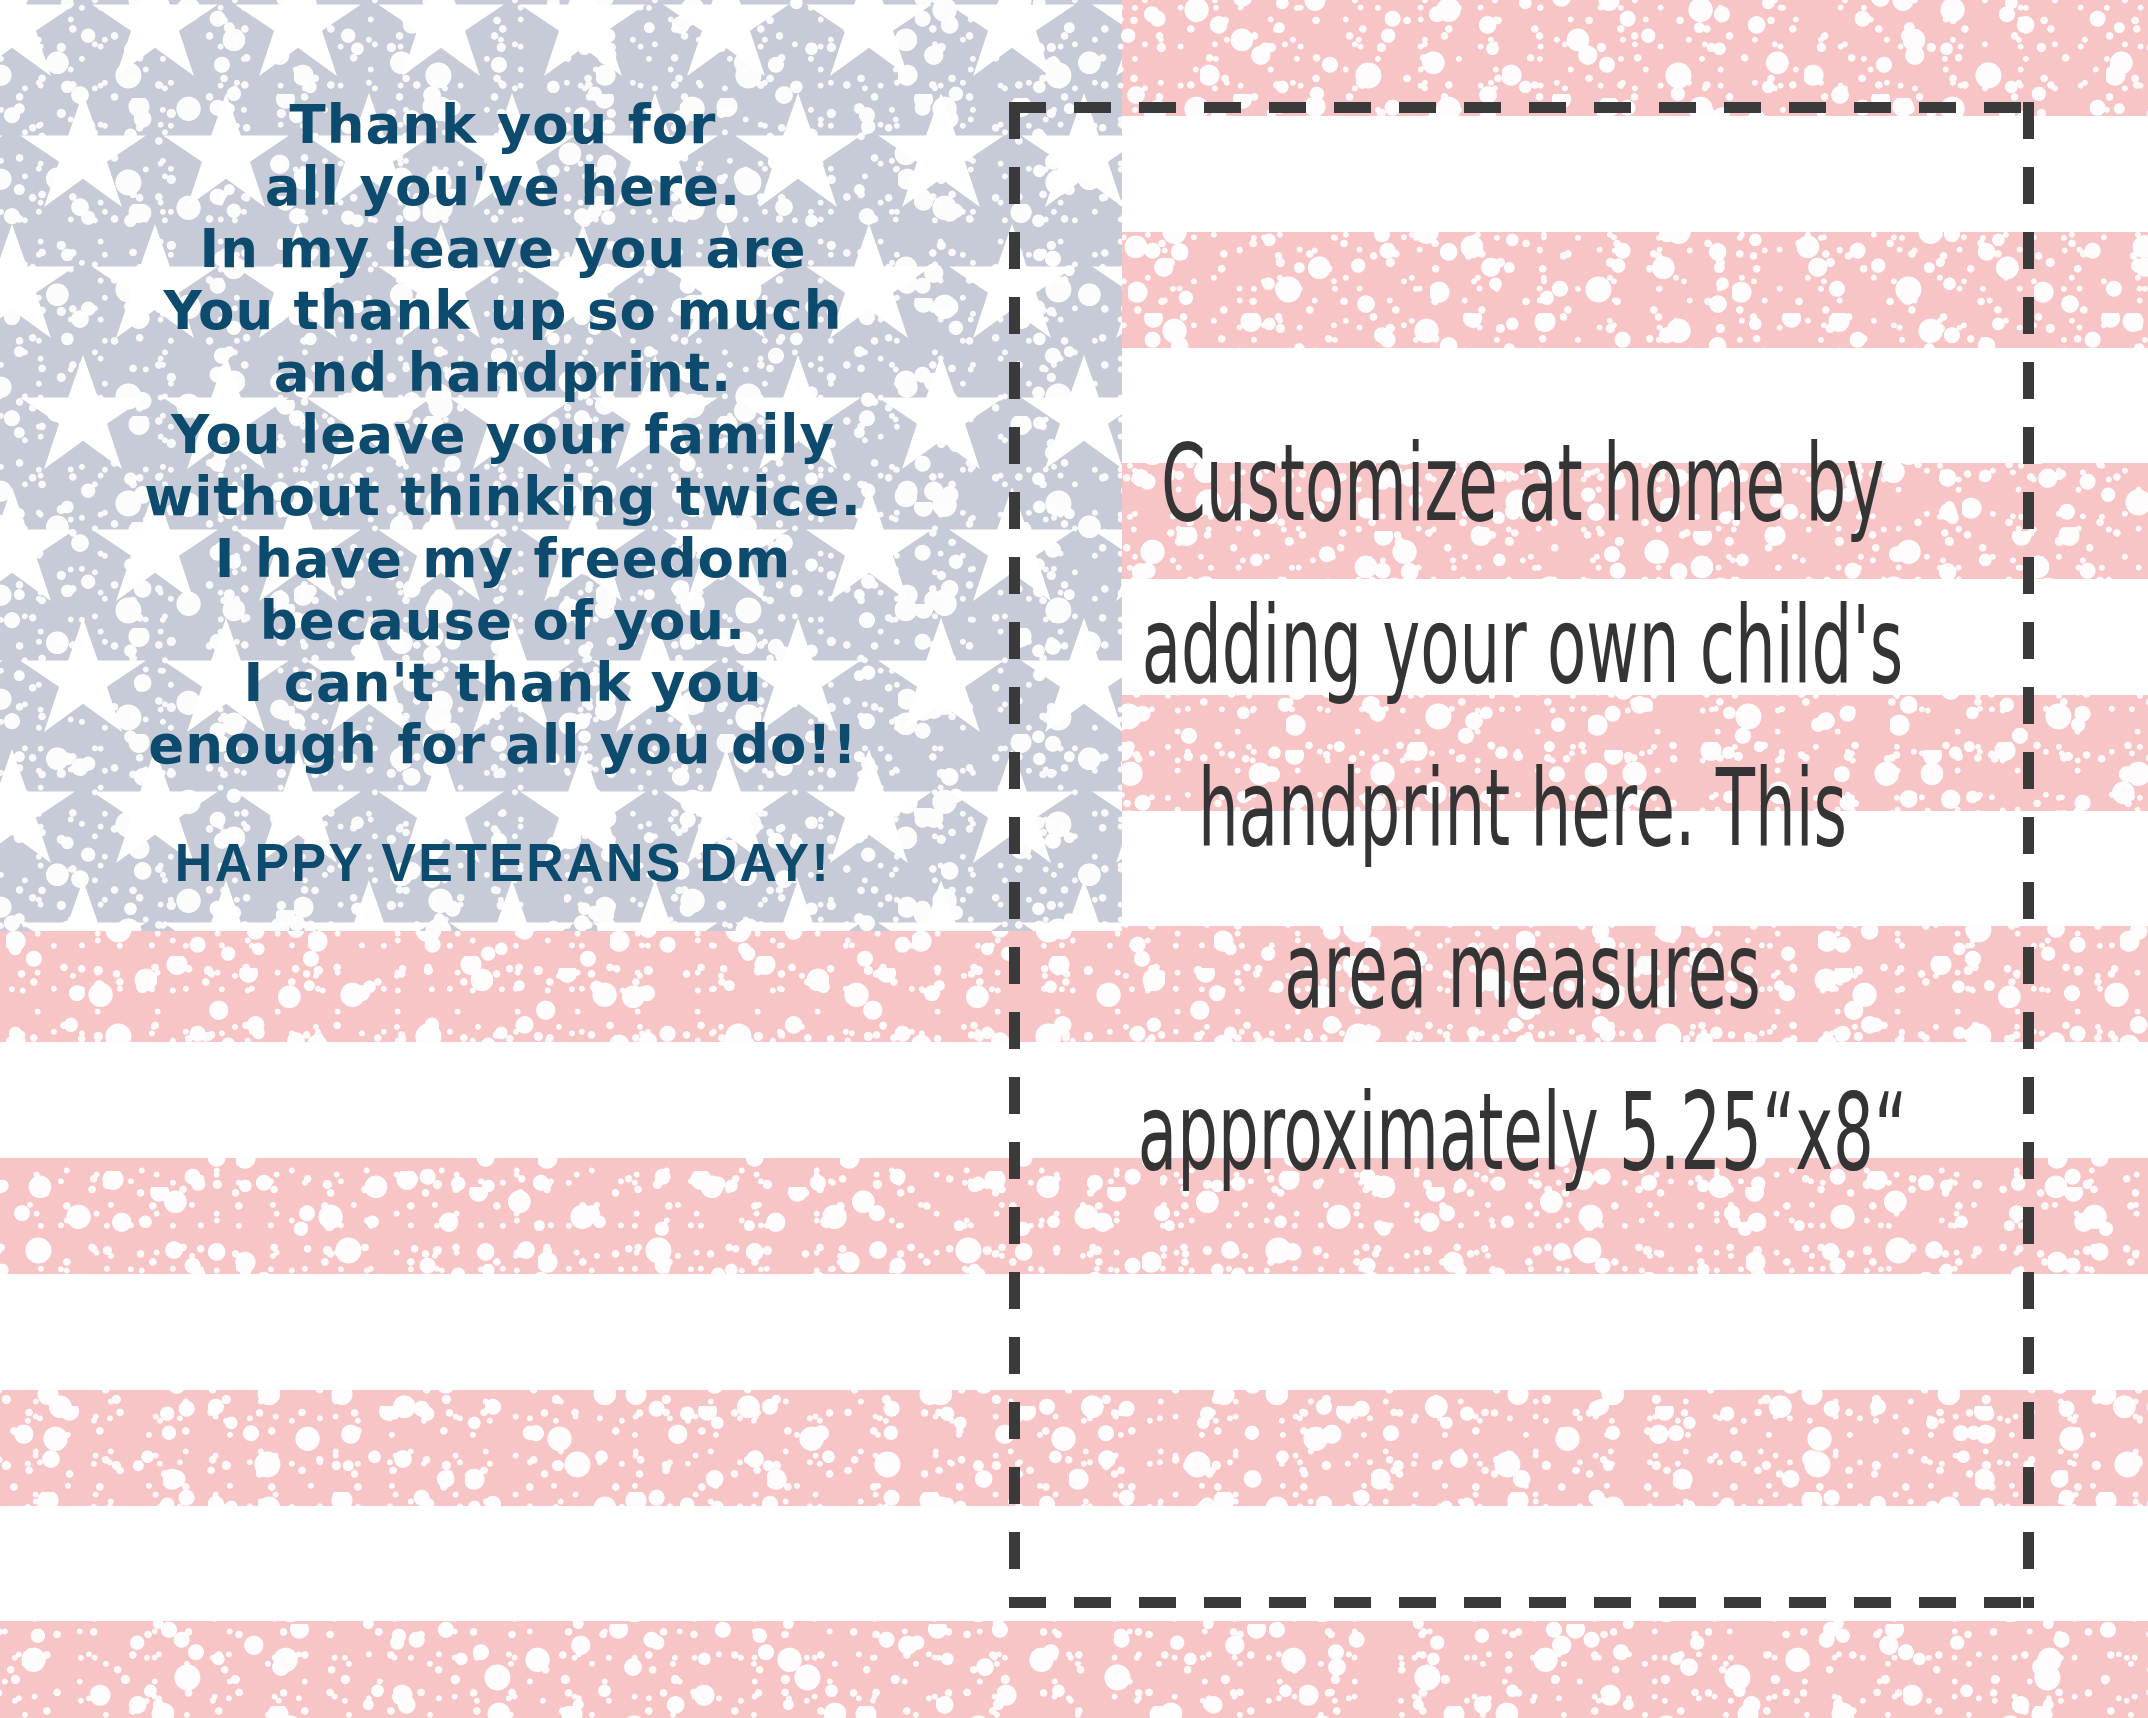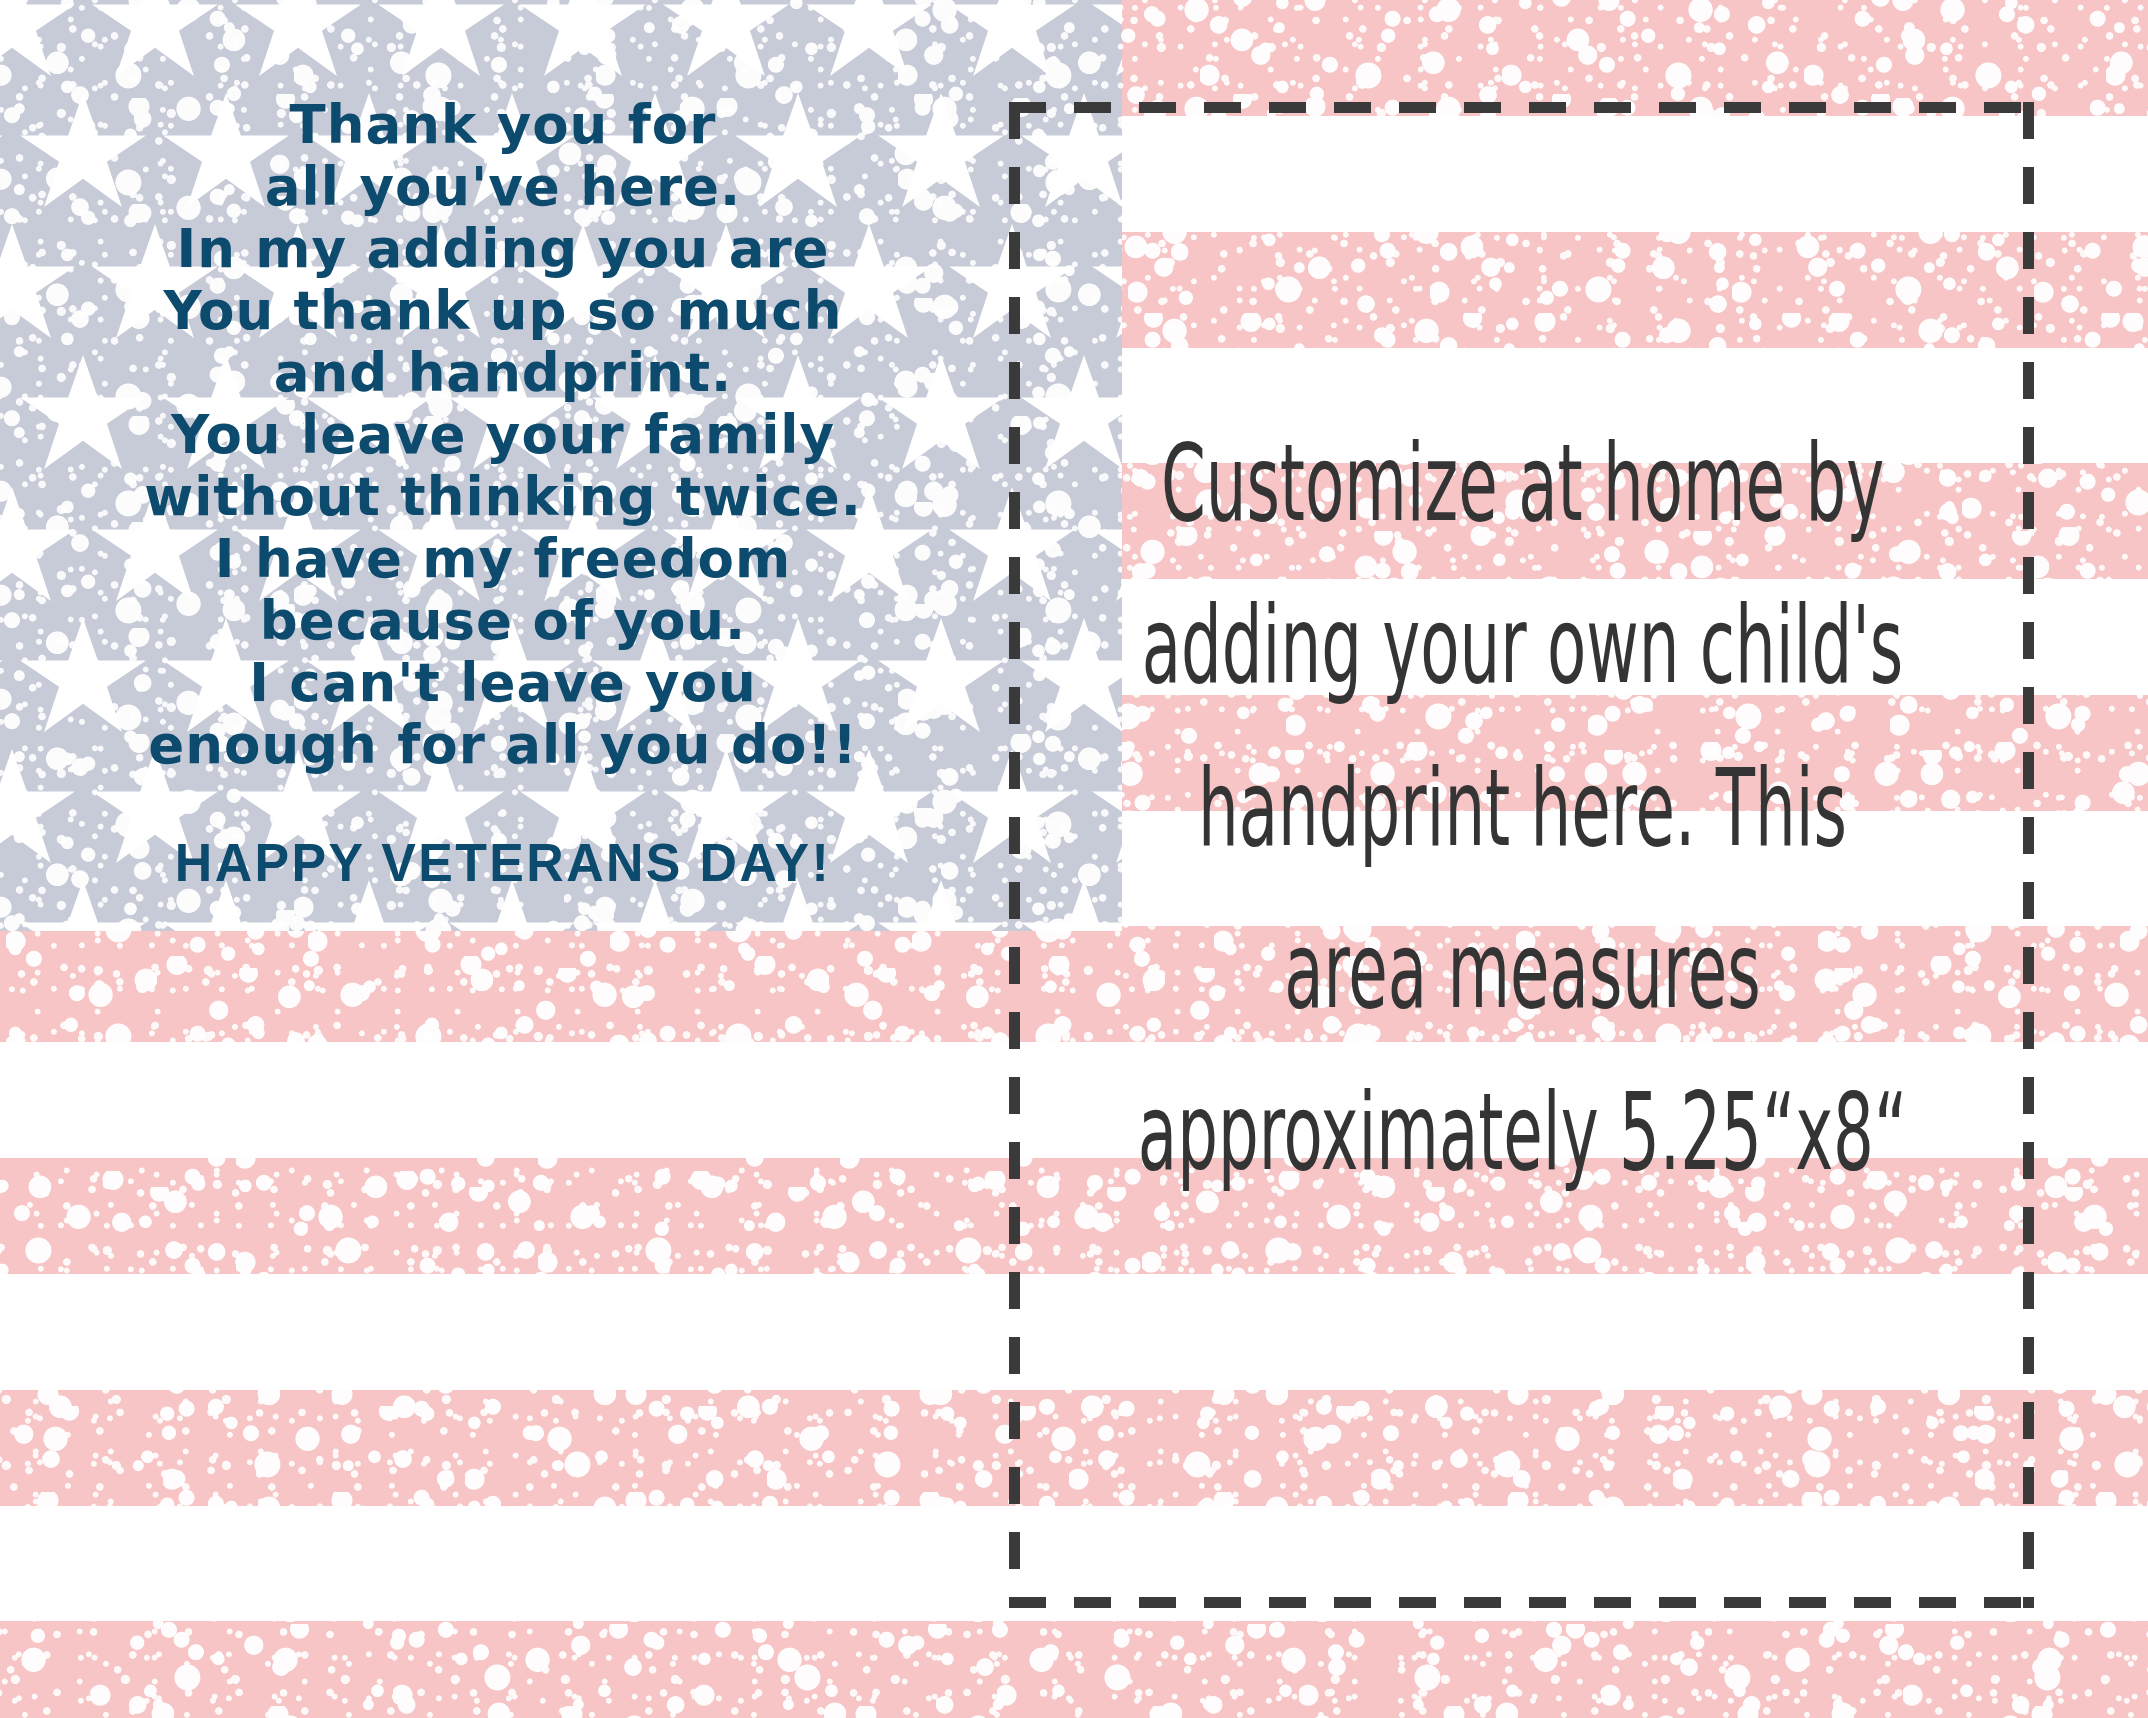--- a/index.html
+++ b/index.html
@@ -305,28 +305,28 @@
         <div class="star" style="left: 878px; top: 880px;"></div>
         <div class="star" style="left: 1021px; top: 880px;"></div>
       </div>
     <div class="grunge"></div>
     <div class="grunge fine"></div>
   </div>
 
   <div id="poem">
     <div class="line">Thank you for</div>
     <div class="line">all you've here.</div>
-    <div class="line">In my adding you are</div>
+    <div class="line">In my leave you are</div>
     <div class="line">You thank up so much</div>
     <div class="line">and handprint.</div>
     <div class="line">You leave your family</div>
     <div class="line">without thinking twice.</div>
     <div class="line">I have my freedom</div>
     <div class="line">because of you.</div>
-    <div class="line">I can't leave you</div>
+    <div class="line">I can't thank you</div>
     <div class="line">enough for all you do!!</div>
     <div class="spacer"></div>
     <div class="signoff">HAPPY VETERANS DAY!</div>
   </div>
 
   <div id="handprint-area">
     <div class="dash-edge h top"></div>
     <div class="dash-edge h bottom"></div>
     <div class="dash-edge v left"></div>
     <div class="dash-edge v right"></div>

